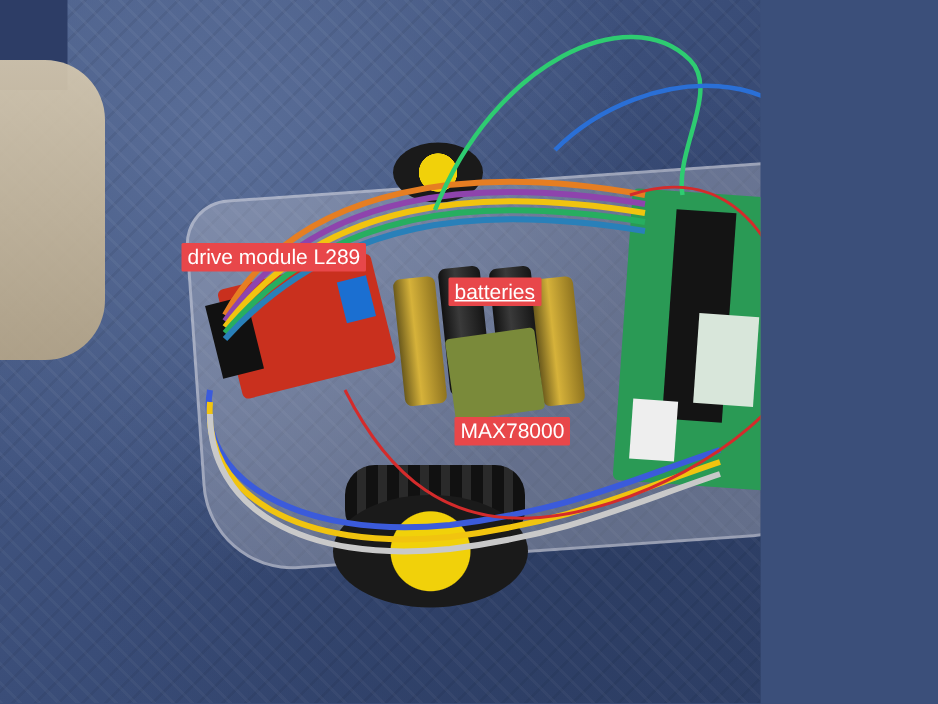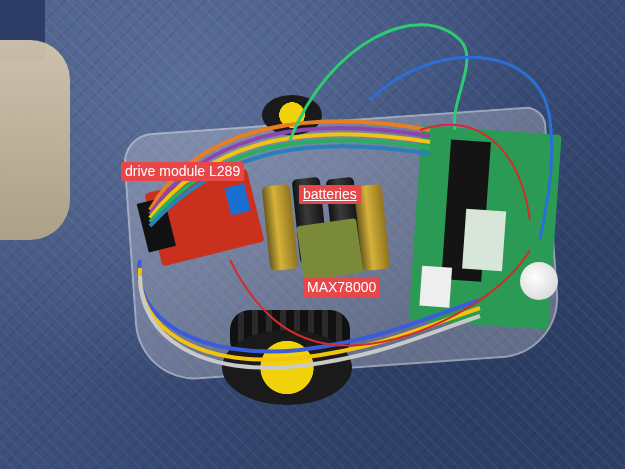--- a/index.html
+++ b/index.html
@@ -1,17 +1,17 @@
 <!DOCTYPE html>
 <html><head>
 <meta charset="utf-8">
 <style>
   html, body { margin: 0; padding: 0; }
   body { width: 625px; height: 469px; overflow: hidden; background: #3b4f7a; font-family: "Liberation Sans", sans-serif; }
-  .scene { position: relative; width: 625px; height: 469px; overflow: hidden;
+  .scene { position: relative; width: 507px; height: 469px; overflow: hidden;
     background:
       radial-gradient(ellipse at 30% 20%, #5a6e98 0%, transparent 55%),
       radial-gradient(ellipse at 80% 80%, #2c3d63 0%, transparent 60%),
       linear-gradient(135deg, #4b5f8a 0%, #3a4d78 50%, #2f4068 100%);
   }
   .fabric { position: absolute; inset: 0; opacity: 0.25;
     background-image:
       repeating-linear-gradient(45deg, rgba(255,255,255,0.15) 0 2px, transparent 2px 9px),
       repeating-linear-gradient(-45deg, rgba(0,0,0,0.2) 0 2px, transparent 2px 11px);
   }

